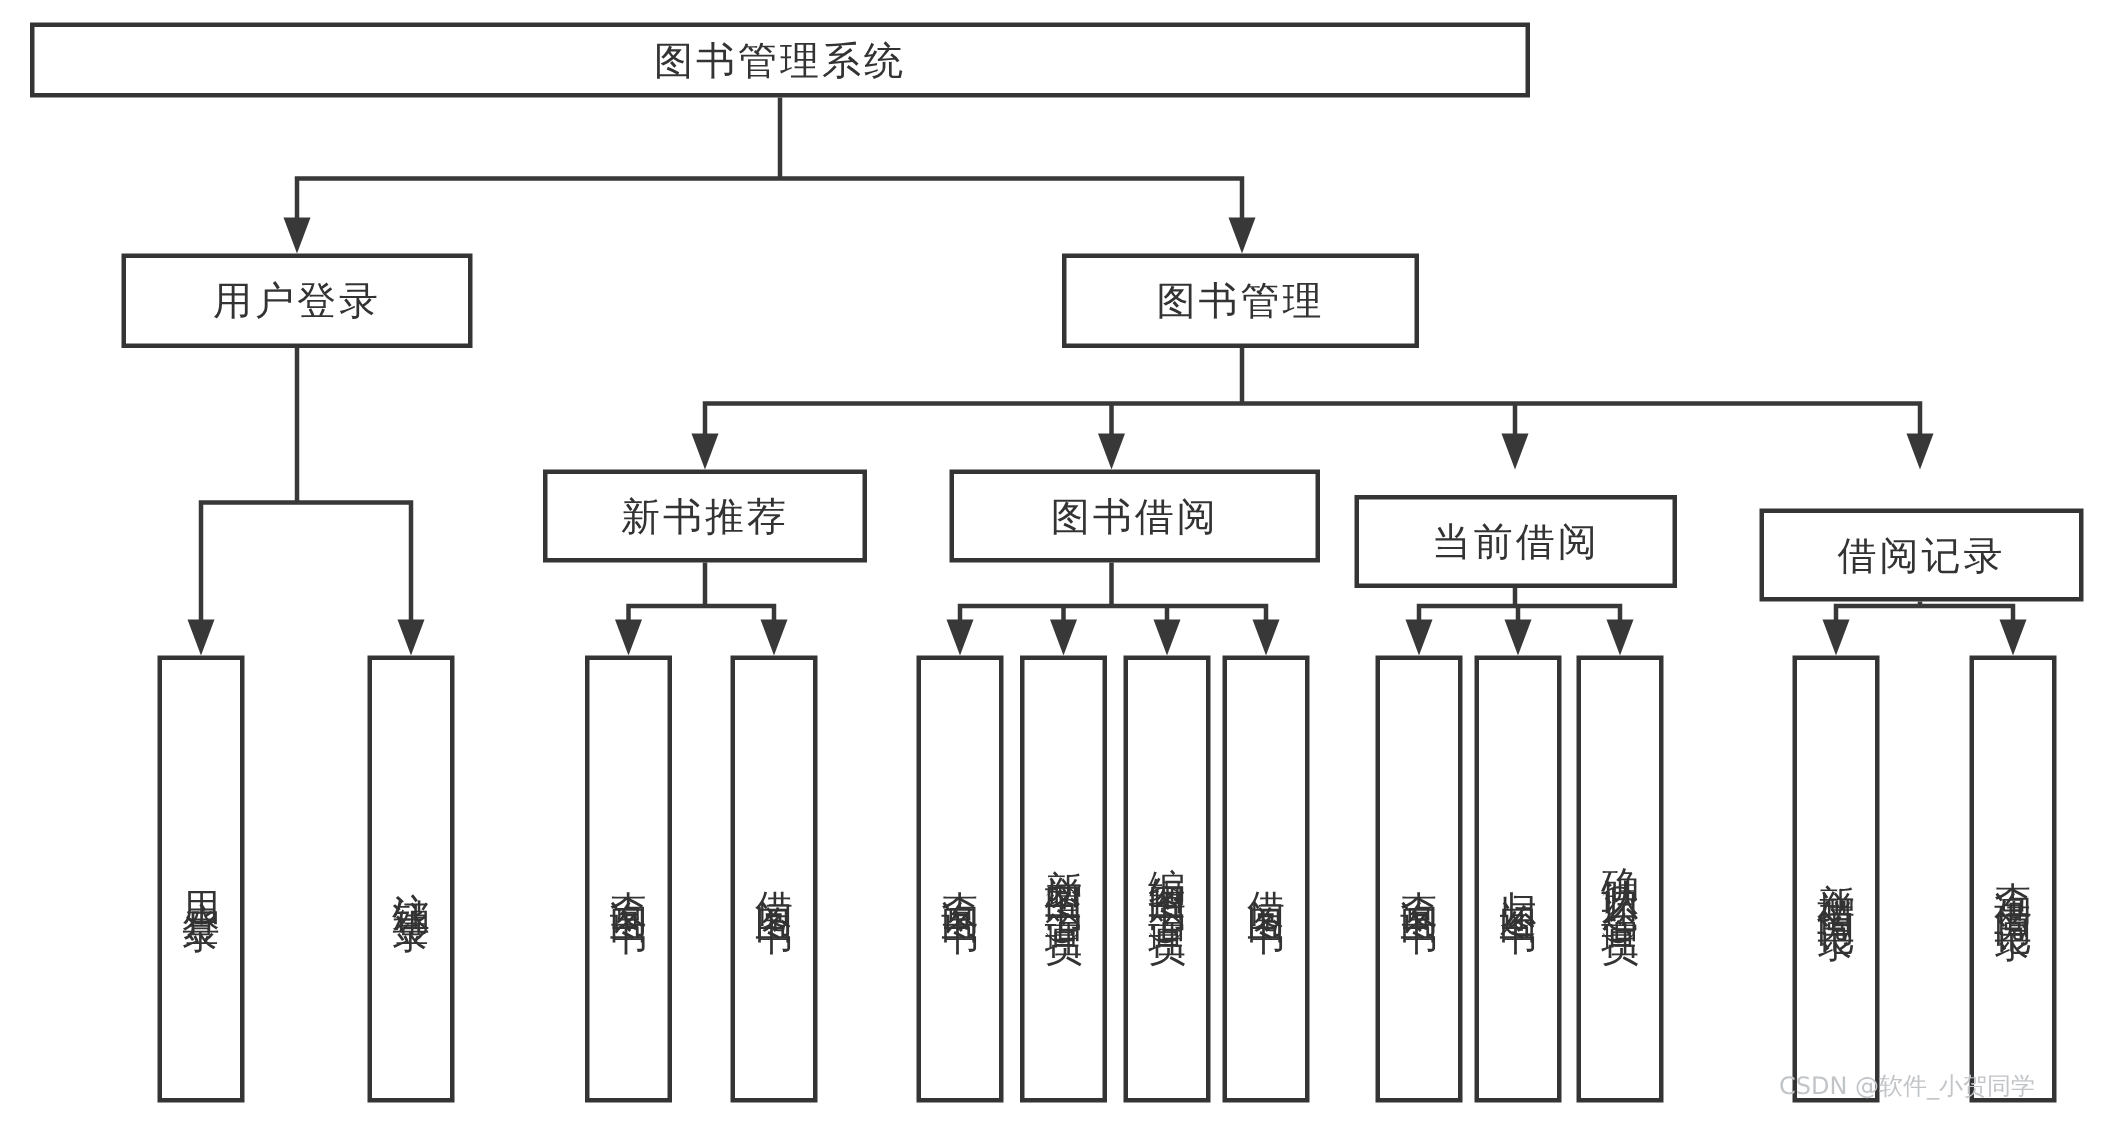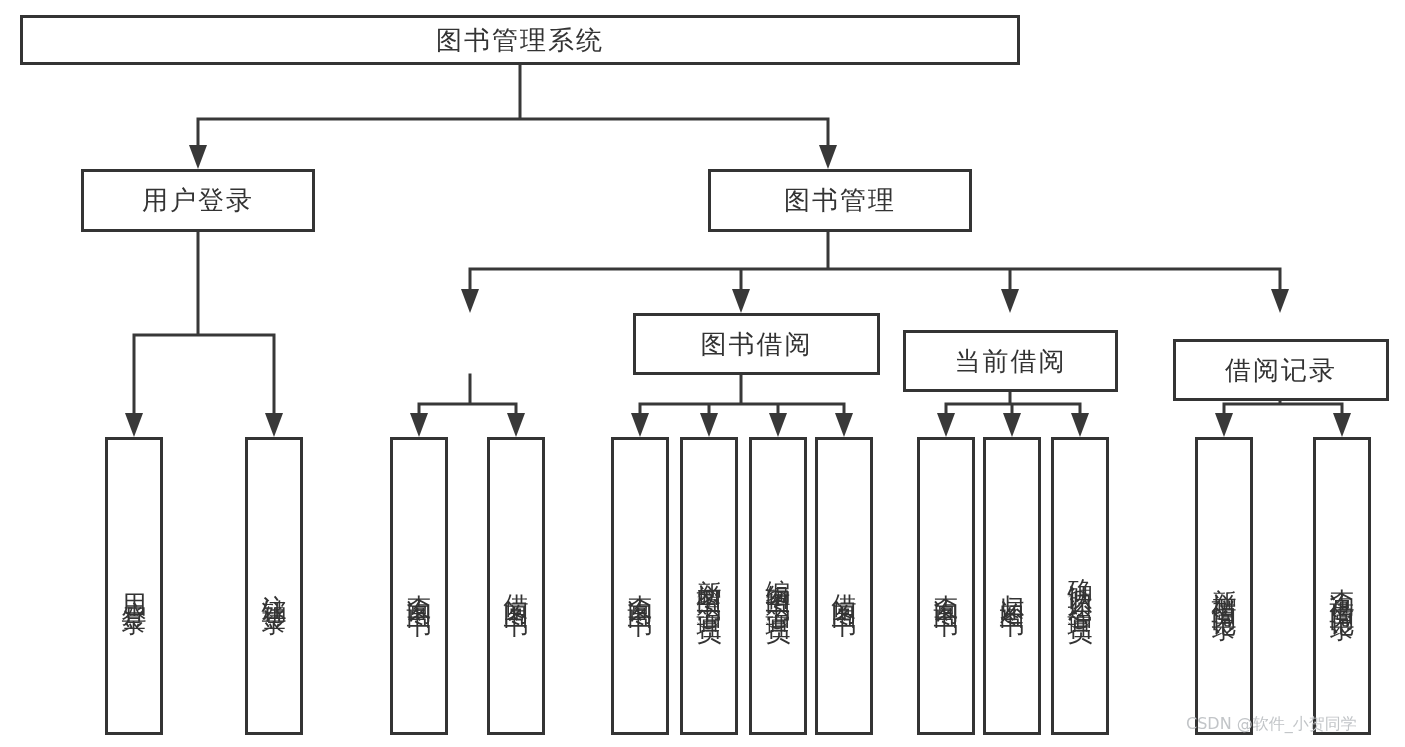--- a/index.html
+++ b/index.html
@@ -30,21 +30,21 @@
     writing-mode:vertical-rl;
     text-orientation:mixed;
     font-size:25px;
     letter-spacing:6px;
     line-height:1;
     white-space:nowrap;
   }
   
   .root{left:20px;top:15px;width:1000px;height:50px;}
   .n-user-login{left:81px;top:169px;width:234px;height:63px;}
-  .n-book-mgmt{left:708px;top:169px;width:264px;height:63px;}
+  .n-book-mgmt{left:708px;top:169px;width:238px;height:63px;}
   .n-new-book-rec{left:362px;top:313px;width:216px;height:62px;}
   .n-book-borrow{left:633px;top:313px;width:247px;height:62px;}
   .n-current-borrow{left:903px;top:330px;width:215px;height:62px;}
   .n-borrow-records{left:1173px;top:313px;width:216px;height:62px;margin-top:26px;}
   
   .leaf{top:437px;width:58px;height:298px;}
   .l-user-login{left:105px;}
   .l-logout{left:245px;}
   .l-rec-query{left:390px;}
   .l-rec-borrow{left:487px;}
@@ -122,20 +122,23 @@
     <span>图书管理系统</span>
   </div>
 
   <div class="node h n-user-login">
     <span>用户登录</span>
   </div>
   <div class="node h n-book-mgmt">
     <span>图书管理</span>
   </div>
 
+  <div class="node h n-new-book-rec">
+    <span>新书推荐</span>
+  </div>
   <div class="node h n-book-borrow">
     <span>图书借阅</span>
   </div>
   <div class="node h n-current-borrow">
     <span>当前借阅</span>
   </div>
   <div class="node h n-borrow-records">
     <span>借阅记录</span>
   </div>
 

